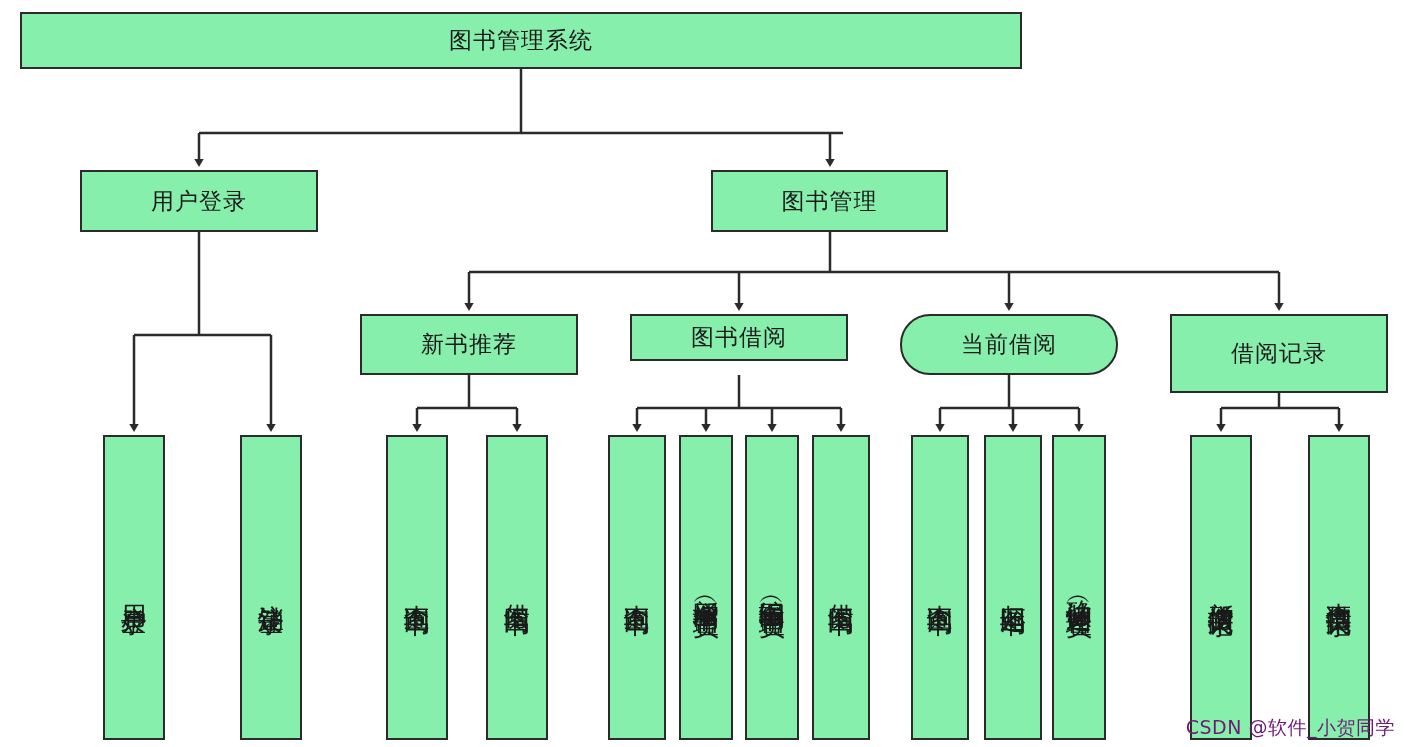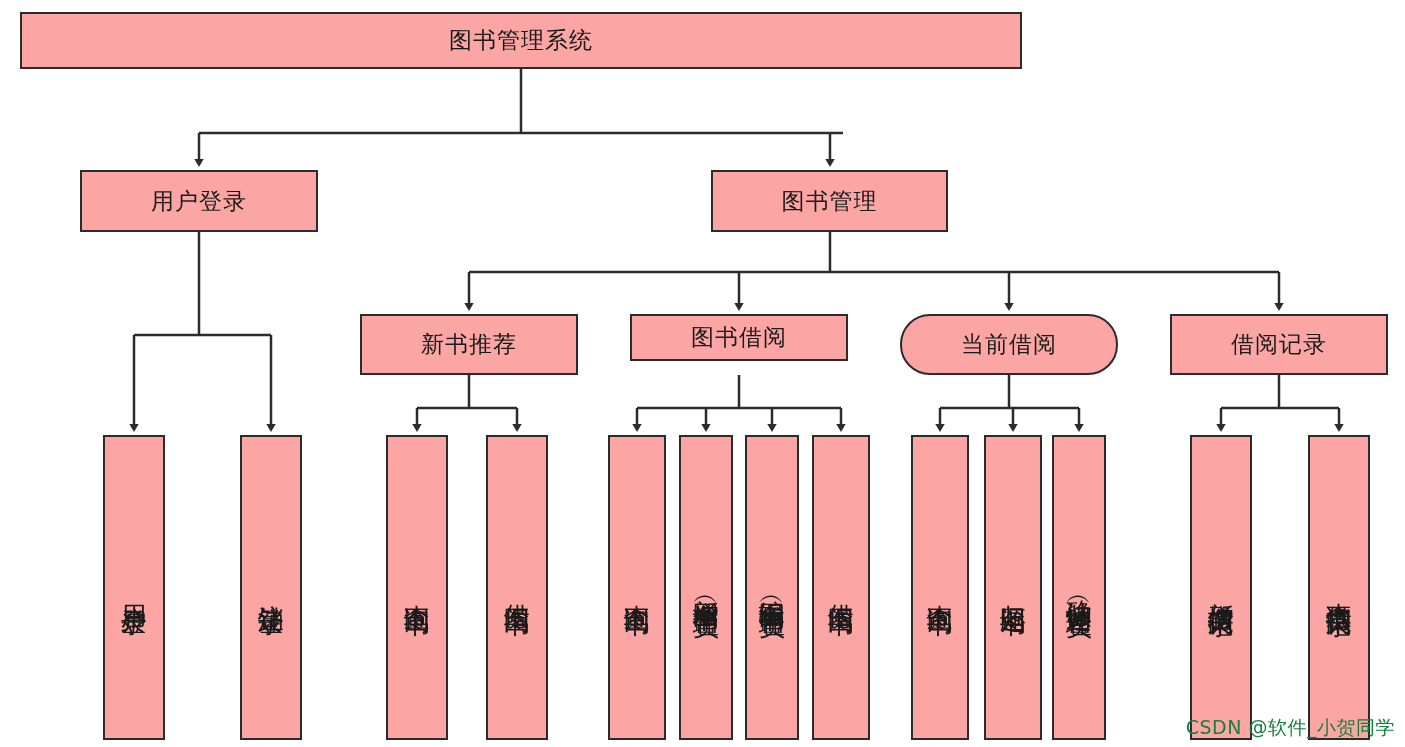--- a/index.html
+++ b/index.html
@@ -24,21 +24,21 @@
     left: 0;
     top: 0;
     width: 1405px;
     height: 747px;
     pointer-events: none;
   }
   .node {
     position: absolute;
     box-sizing: border-box;
     border: 2.5px solid #2b2b2b;
-    background: #fca5a5;
+    background: #86efac;
     display: flex;
     align-items: center;
     justify-content: center;
     color: #1a1a1a;
   }
   .node-h {
     font-size: 23px;
     letter-spacing: 1px;
     white-space: nowrap;
   }
@@ -57,21 +57,21 @@
     writing-mode: vertical-rl;
     text-orientation: upright;
     display: block;
     max-height: 100%;
   }
   .watermark {
     position: absolute;
     right: 10px;
     bottom: 6px;
     font-size: 19px;
-    color: #15803d;
+    color: #701a75;
     letter-spacing: 0.5px;
     white-space: nowrap;
     z-index: 5;
   }
 </style>
 </head>
 <body>
 
 <div id="diagram-root">
 
@@ -137,21 +137,21 @@
       </div>
       <div class="node node-h" style="left: 360px; top: 314px; width: 218px; height: 61px; justify-content: center;">
         <span>新书推荐</span>
       </div>
       <div class="node node-h" style="left: 630px; top: 314px; width: 218px; height: 47px;">
         <span>图书借阅</span>
       </div>
       <div class="node node-h" style="left: 900px; top: 314px; width: 218px; height: 61px; border-radius: 30px;">
         <span>当前借阅</span>
       </div>
-      <div class="node node-h" style="left: 1170px; top: 314px; width: 218px; height: 61px;">
+      <div class="node node-h" style="left: 1170px; top: 314px; width: 218px; height: 79px;">
         <span>借阅记录</span>
       </div>
       <div class="node node-v" style="left: 103px; top: 435px; width: 62px; height: 305px;">
         <span class="vtext">用户登录</span>
       </div>
       <div class="node node-v" style="left: 240px; top: 435px; width: 62px; height: 305px;">
         <span class="vtext">注销登录</span>
       </div>
       <div class="node node-v" style="left: 386px; top: 435px; width: 62px; height: 305px;">
         <span class="vtext">查询图书</span>

